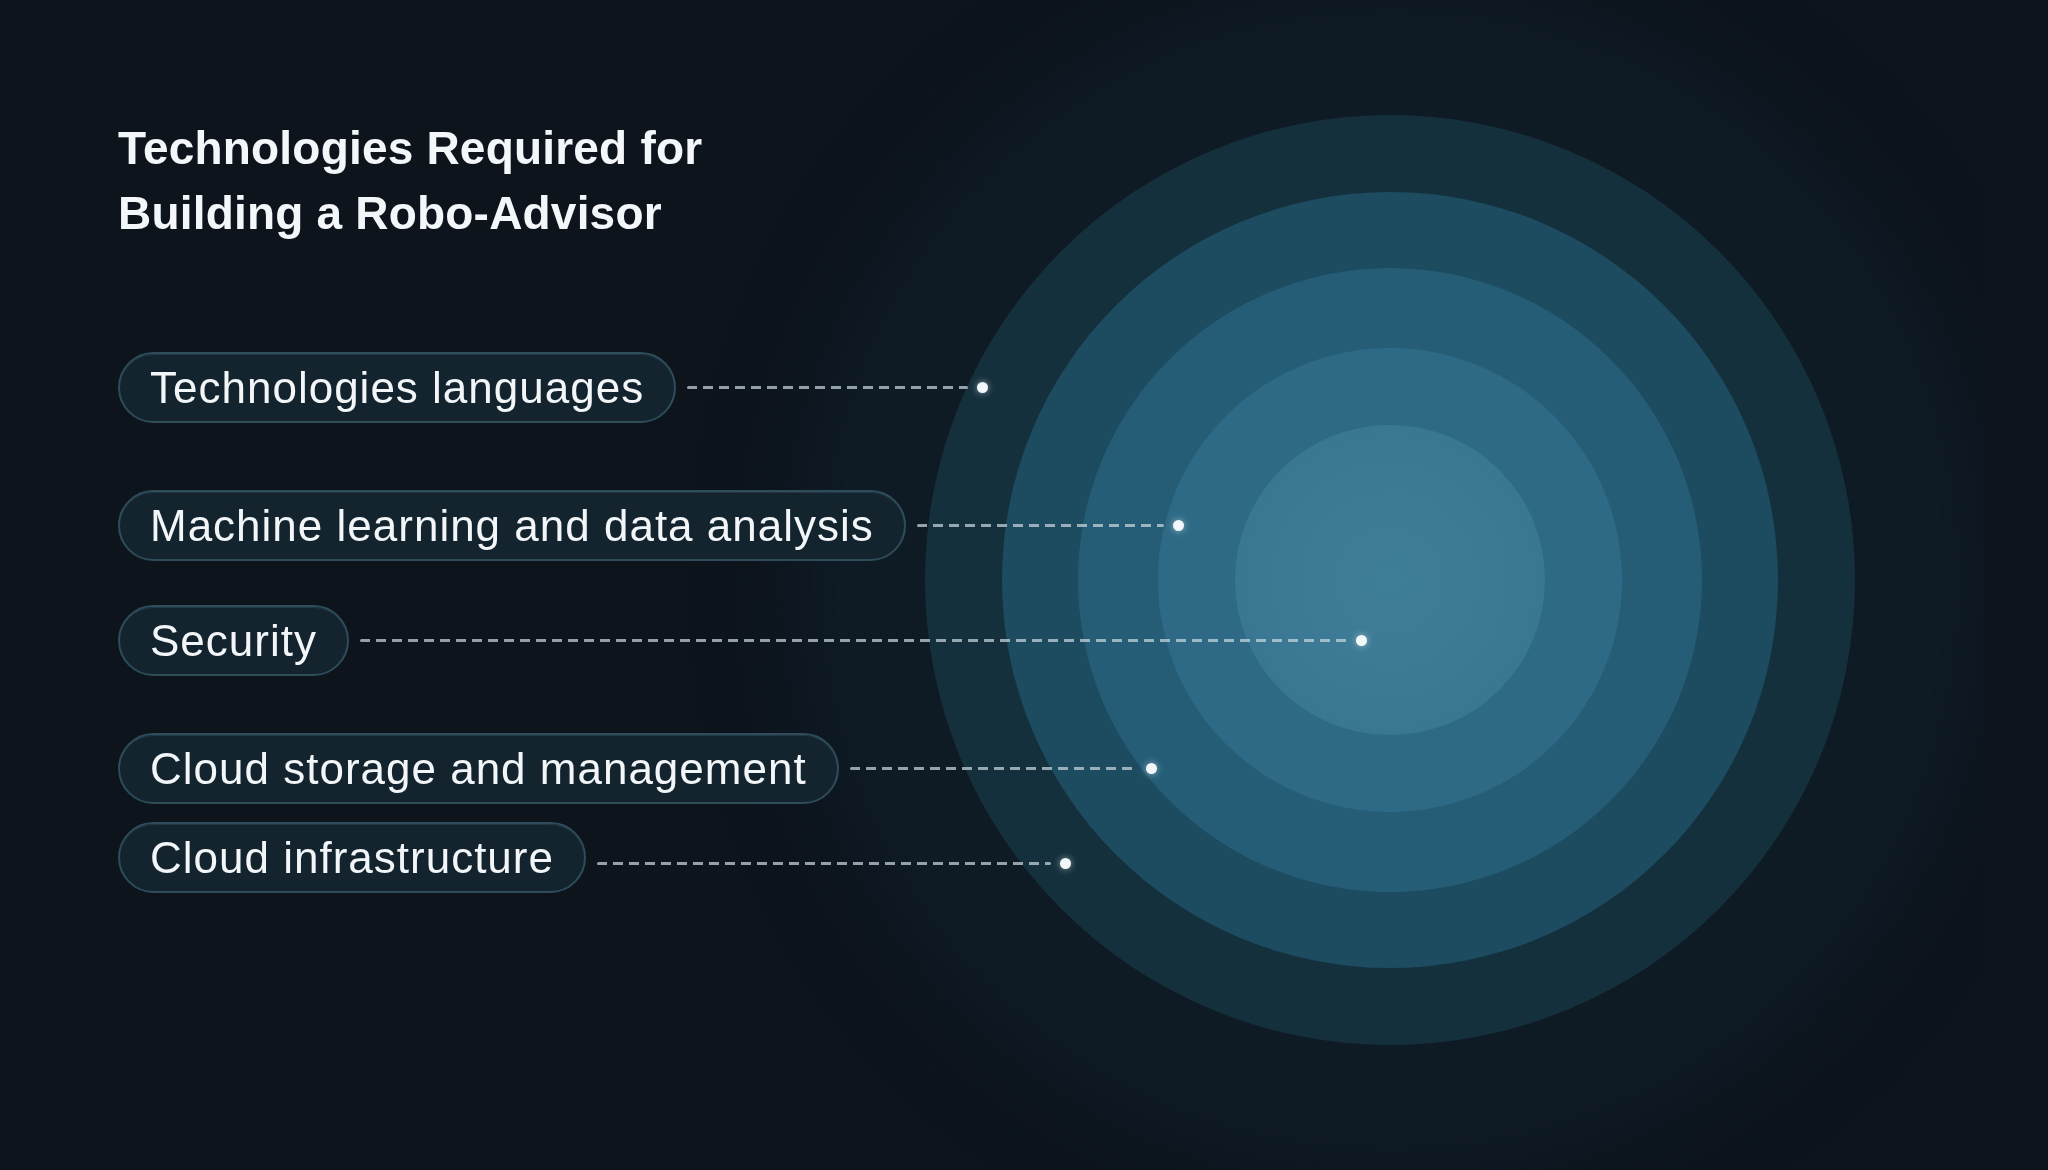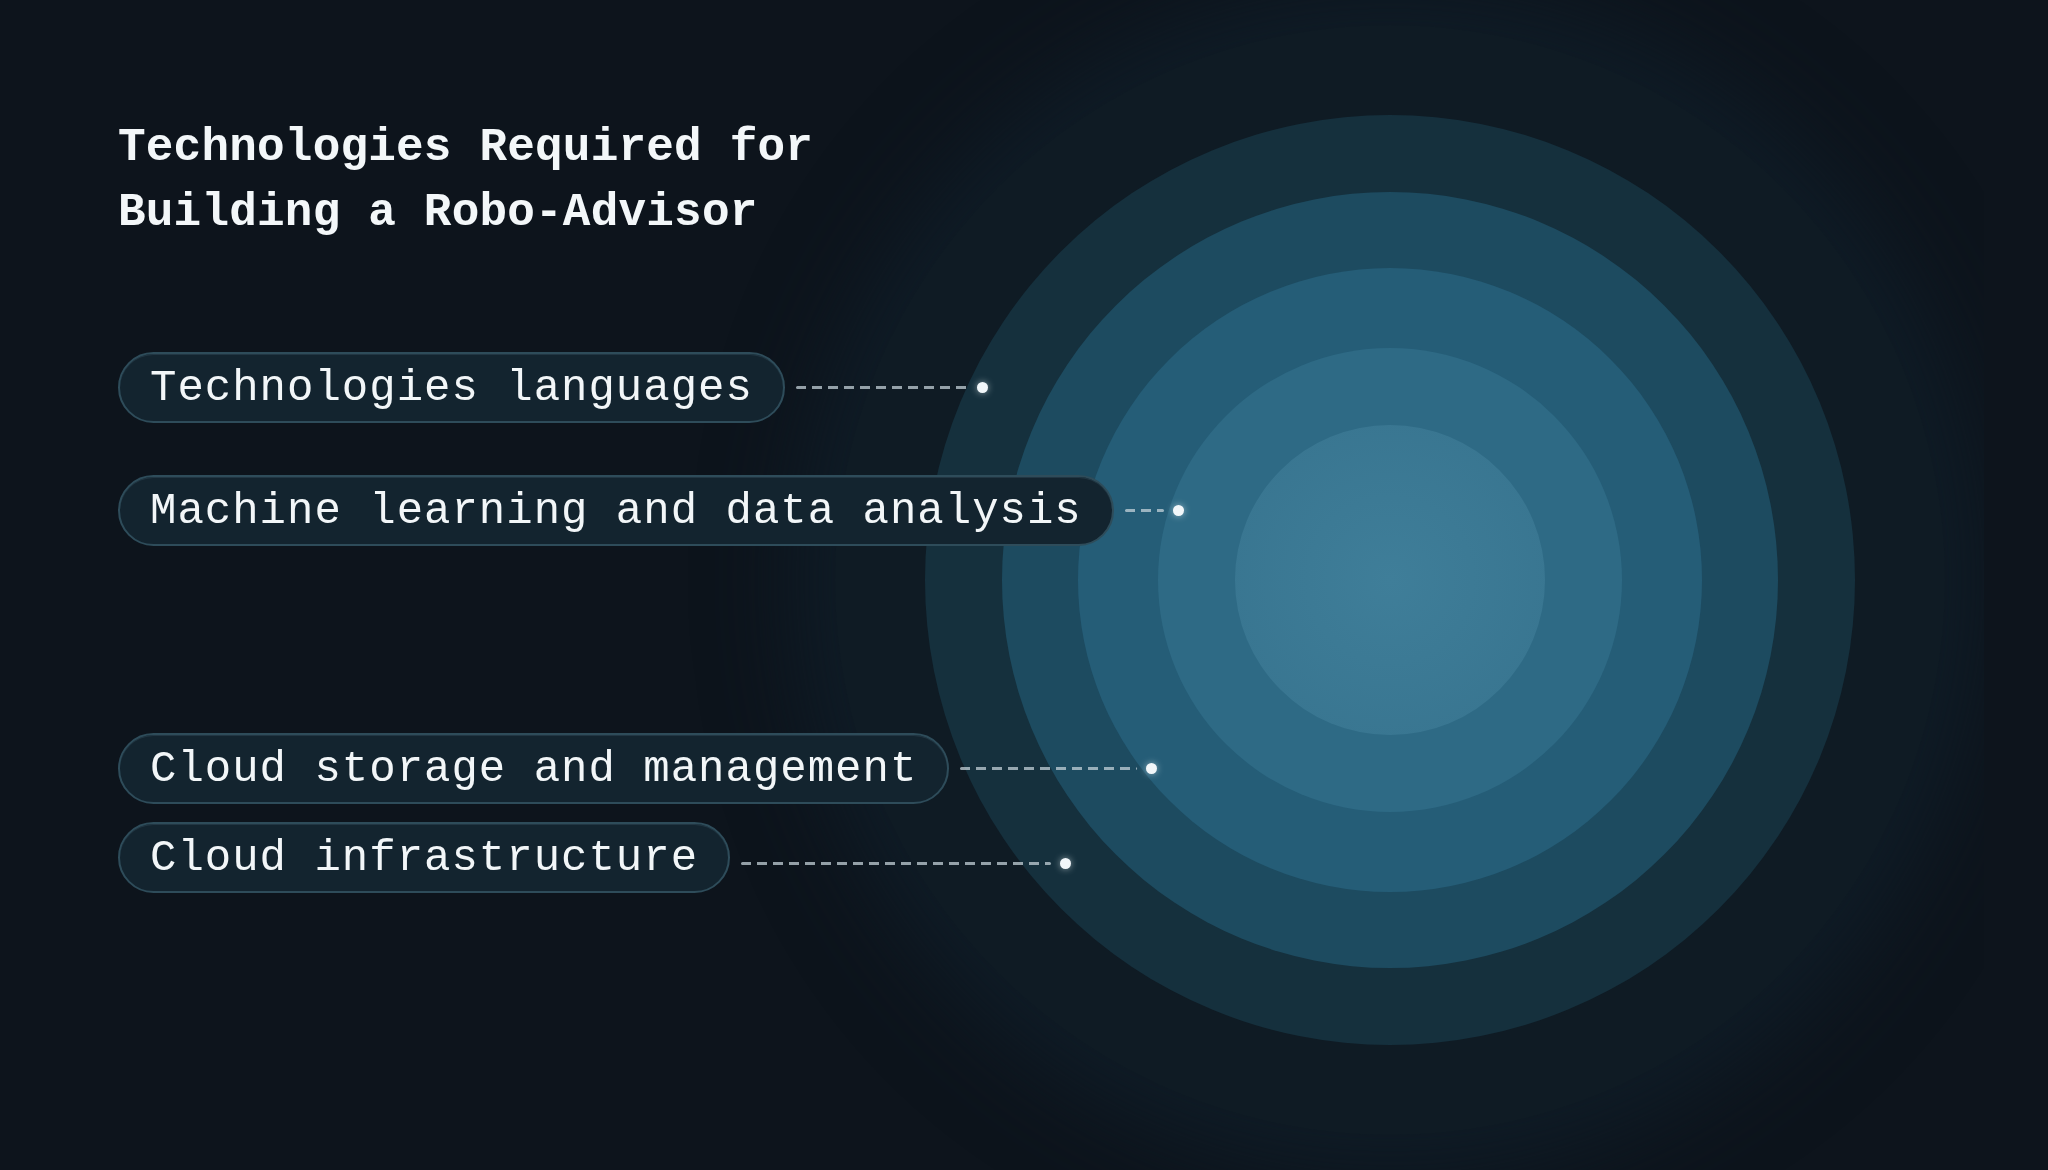--- a/index.html
+++ b/index.html
@@ -6,21 +6,21 @@
     margin: 0;
     padding: 0;
     background: #0d141c;
   }
   .canvas {
     position: relative;
     width: 1984px;
     height: 1170px;
     background: var(--background, #0d141c);
     overflow: hidden;
-    font-family: Liberation Mono, monospace;
+    font-family: Liberation Sans, sans-serif;
   }
 
   
   .ring {
     position: absolute;
     border-radius: 50%;
   }
   .ring-glow { left: 835px;  top: 25px;  width: 1110px; height: 1110px; background: var(--ring-glow); box-shadow: 0 0 90px 40px rgba(16,29,40,0.9); }
   .ring-5    { left: 925px;  top: 115px; width: 930px;  height: 930px;  background: var(--ring-5); }
   .ring-4    { left: 1002px; top: 192px; width: 776px;  height: 776px;  background: var(--ring-4); }
@@ -45,21 +45,21 @@
   
   .item-row {
     position: absolute;
     left: 118px;
     height: 71px;
     display: flex;
     align-items: center;
     z-index: 6;
   }
   .row-1 { top: 352px; width: 870px; }
-  .row-2 { top: 475px; width: 1066px; }
+  .row-2 { top: 490px; width: 1066px; }
   .row-3 { top: 605px; width: 1249px; }
   .row-4 { top: 733px; width: 1039px; }
   .row-5 { top: 822px; width: 953px; align-items: center; }
 
   .pill {
     flex: 0 0 auto;
     display: flex;
     align-items: center;
     height: 67px;
     padding: 0 30px;
@@ -121,20 +121,27 @@
   </div>
 
   <div class="item-row row-2">
     <div class="pill">
       <span>Machine learning and data analysis</span>
     </div>
     <div class="connector"></div>
     <div class="dot"></div>
   </div>
 
+  <div class="item-row row-3">
+    <div class="pill">
+      <span>Security</span>
+    </div>
+    <div class="connector"></div>
+    <div class="dot"></div>
+  </div>
 
   <div class="item-row row-4">
     <div class="pill">
       <span>Cloud storage and management</span>
     </div>
     <div class="connector"></div>
     <div class="dot"></div>
   </div>
 
   <div class="item-row row-5">

